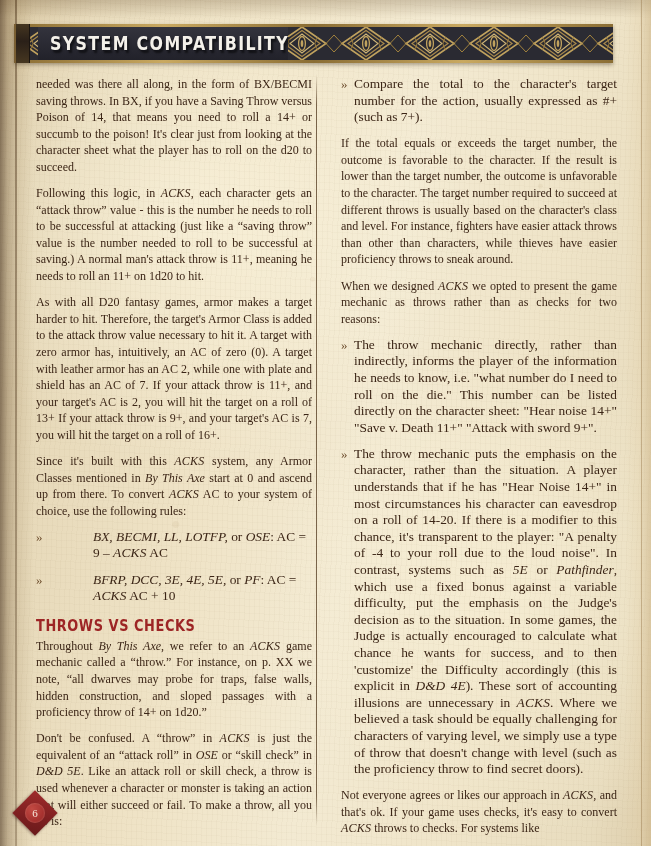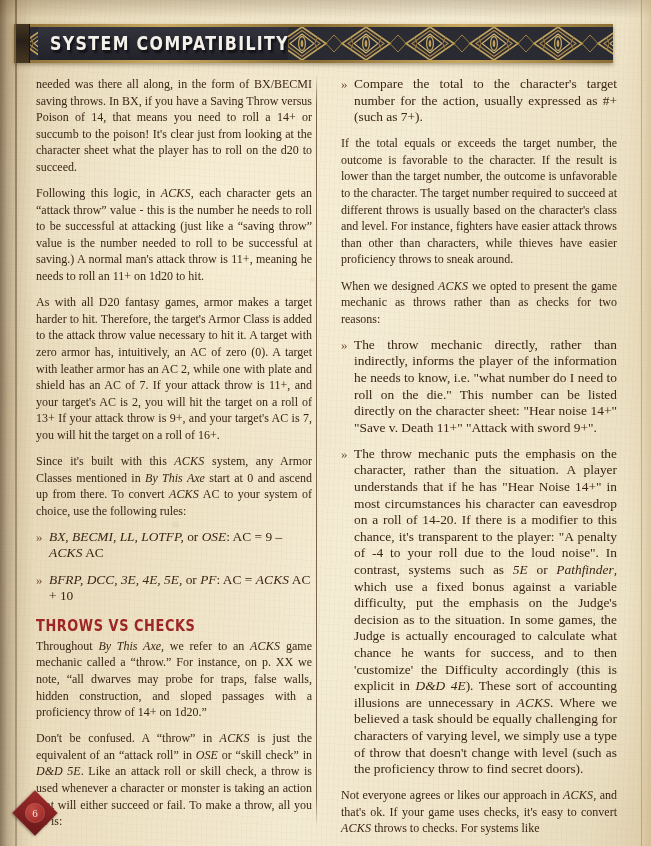--- a/index.html
+++ b/index.html
@@ -150,21 +150,21 @@
   .li .bullet {
     flex: 0 0 13px;
     font-size: 13px;
     line-height: 16.6px;
     color: #6a4a2a;
   }
   .li .litext {
     flex: 1 1 auto;
     text-align: justify;
   }
-  .li .litext.nojust { text-align: left; }
+  .li .litext.nojust { text-align: left; margin-left: 44px; }
   i, em { }
   .sc {
     font-style: italic;
     font-variant: small-caps;
     letter-spacing: .2px;
   }
 
   h2.sect {
     margin: 14px 0 3px 0;
     font-family: "DejaVu Sans", "Liberation Sans", sans-serif;

